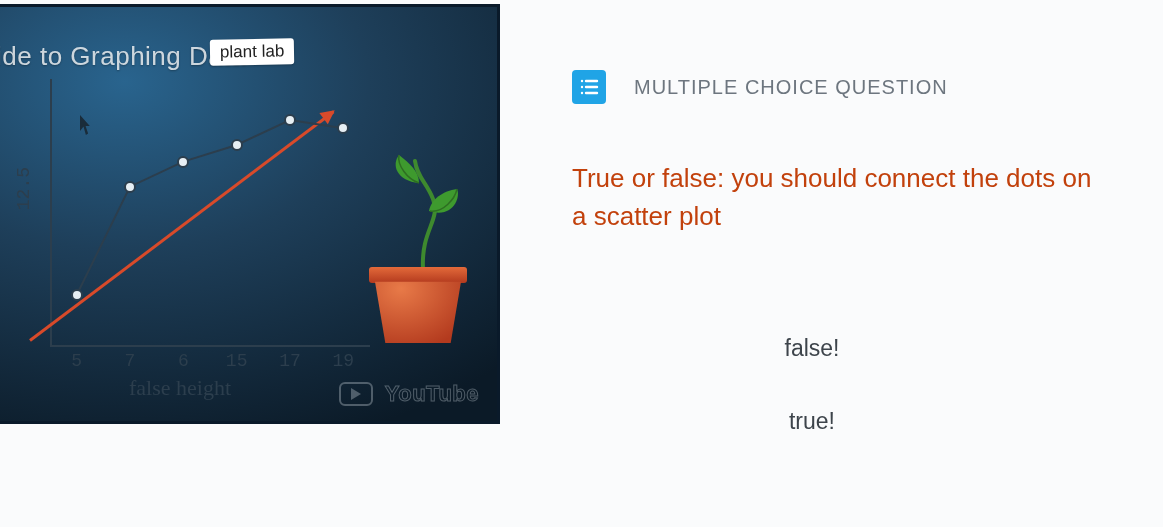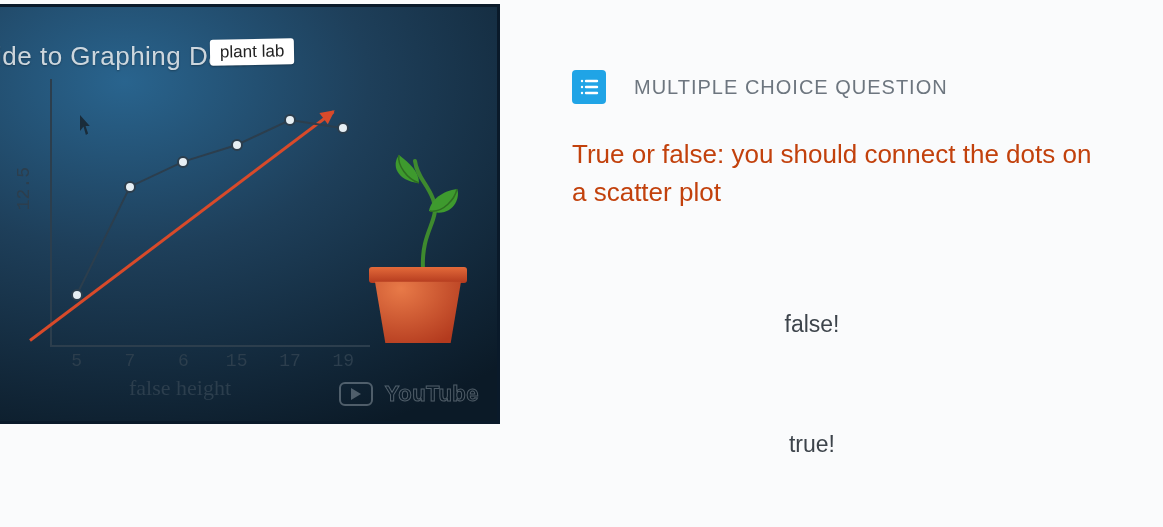--- a/index.html
+++ b/index.html
@@ -112,30 +112,30 @@
     padding:3px 10px; border-radius:3px;
     transform: rotate(-1deg);
     box-shadow:0 1px 2px rgba(0,0,0,.25);
   }
 
   
   .question-panel {
     flex:1; padding: 70px 40px 20px 72px;
     color:#3a3f44;
   }
-  .q-header { display:flex; align-items:center; gap:28px; margin-bottom:32px;text-align:center; }
+  .q-header { display:flex; align-items:center; gap:28px; margin-bottom:56px;text-align:center; }
   .q-icon {
     width:34px; height:34px; background:#20a4e6; border-radius:4px;
     display:flex; align-items:center; justify-content:center;
   }
   .q-icon svg{ stroke:#fff; stroke-width:2.4; stroke-linecap:round; }
   .q-kind { font-size:20px; letter-spacing:1px; color:#6d767f; }
   .q-text { font-size:26px; line-height:1.45; color:#c2410c; max-width:540px; }
 
-  .answers { margin-top:96px; margin-left:30px; display:flex; flex-direction:column; gap:85px; }
+  .answers { margin-top:96px; margin-left:30px; display:flex; flex-direction:column; gap:38px; }
   .answer {
     width:420px; padding:4px 0;
     text-align:center;
     font-size:23px; color:#3d444b;
     border-radius:6px;
     cursor:pointer;
   }
 </style>
 </head>
 <body>

